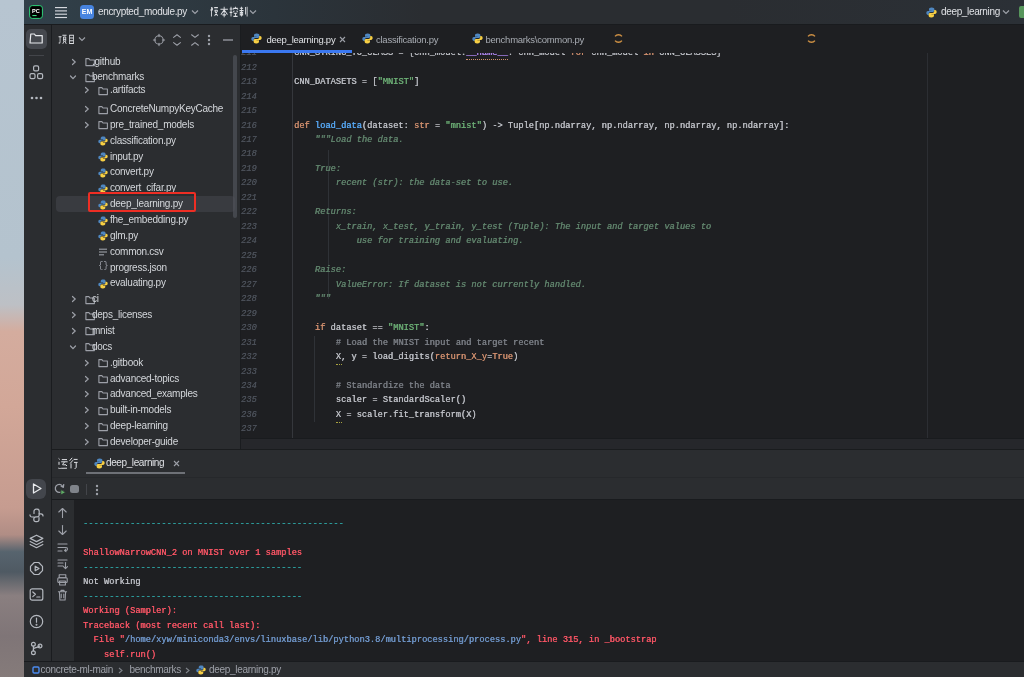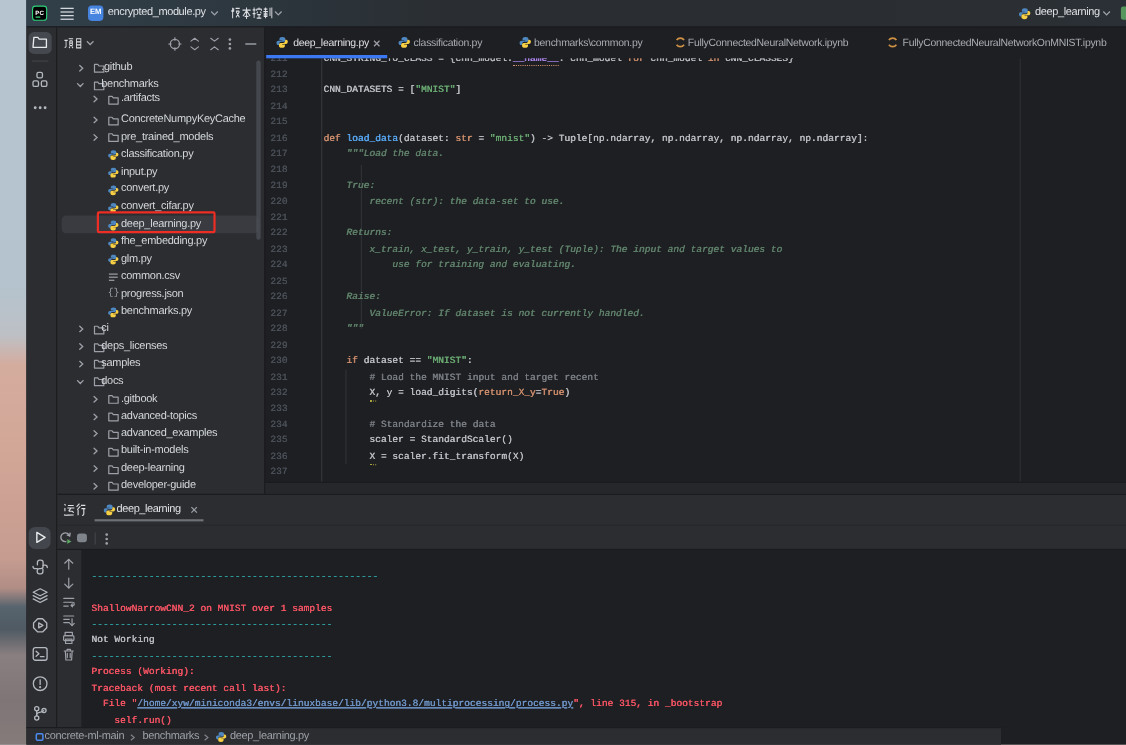--- a/index.html
+++ b/index.html
@@ -22,23 +22,23 @@
   #proj .row{position:absolute;left:0;width:186px;height:16px;}
   .lab{position:absolute;font-size:10px;letter-spacing:-0.25px;color:#d4d7db;line-height:16px;white-space:pre;top:0;}
   .l1c{left:20px;top:5px;} .l1i{left:33px;top:3.5px;} .l1t{left:40px;}
   .l2c{left:32.5px;top:5px;} .l2i{left:46px;top:3.5px;} .l2t{left:58px;}
   #editor{position:absolute;left:217px;top:25px;width:783px;height:424px;background:#1e1f22;overflow:hidden;}
   #tabs{position:absolute;left:0;top:0;width:783px;height:28px;background:#1e1f22;}
   .tabtxt{position:absolute;font-size:9.5px;letter-spacing:-0.25px;line-height:23px;top:3px;color:#a8acb3;white-space:pre;}
   .code{font-family:"Liberation Mono",monospace;font-size:8.7px;line-height:14.47px;white-space:pre;position:absolute;color:#bcbec4;margin:0;text-shadow:0.35px 0 0 currentColor;}
   .code .k{color:#cf8e6d;font-family:Liberation Mono, monospace;} .code .s{color:#6aab73;} .code .fn{color:#56a8f5;}
   .code .d{color:#5f826b;font-style:italic;} .code .c{color:#7a7e85;} .code .pp{color:#b189f5;}
-  .code .r{color:#f75464;} .code .tl{color:#2ea3a3;} .code .lnk{color:#6e95c8;text-decoration:underline;}
+  .code .r{color:#f75464;} .code .tl{color:#2ea3a3;} .code .lnk{color:#6e95c8;}
   #run{position:absolute;left:28px;top:449px;width:972px;height:212px;background:#2b2d30;}
-  #status{position:absolute;left:0;top:661px;width:886px;height:16px;background:#2b2d30;border-top:1px solid #191b1e;}
+  #status{position:absolute;left:0;top:661px;width:1000px;height:16px;background:#2b2d30;border-top:1px solid #191b1e;}
   #status .s{position:absolute;top:0;font-size:10px;letter-spacing:-0.3px;line-height:15px;color:#9da0a8;white-space:pre;}
   .ico{stroke:#b4b8bf;fill:none;stroke-width:1.2;stroke-linecap:round;stroke-linejoin:round;}
   .icg{stroke:#9da0a8;fill:none;stroke-width:1.1;stroke-linecap:round;stroke-linejoin:round;}
 </style>
 </head>
 <body>
 <svg width="0" height="0" style="position:absolute">
 <defs>
   <g id="py">
     <path fill="#4f87c0" d="M5.45,0.6 C3.9,0.6 3,1.3 3,2.5 v1.15 h2.55 v0.45 H1.95 C0.95,4.1 0.35,4.9 0.35,6 c0,1.1 0.6,1.9 1.6,1.9 h0.85 V6.7 c0-0.95 0.8-1.7 1.75-1.7 h2.4 c0.8,0 1.45-0.65 1.45-1.45 V2.5 c0-1.2-0.9-1.9-2.45-1.9 z"></path>
@@ -284,21 +284,21 @@
           <div class="lab l2t">common.csv</div>
         </div>
       <div class="row" style="top:234.5px">
           <div class="lab" style="left:46px;top:-1.5px;color:#9da0a8;font-family:'Liberation Mono',monospace;font-size:9px;">{}</div>
           <div class="lab l2t">progress.json</div>
         </div>
       <div class="row" style="top:250.4px">
           <svg class="l2i" width="10" height="10" viewBox="0 0 11 11">
             <use href="#py"></use>
           </svg>
-          <div class="lab l2t">benchmarks.py</div>
+          <div class="lab l2t">evaluating.py</div>
         </div>
       <div class="row" style="top:266.2px">
           <svg class="l1c" width="4" height="6" viewBox="0 0 4 6">
             <use href="#cvr"></use>
           </svg>
           <svg class="l1i" width="10" height="10" viewBox="0 0 10 10">
             <use href="#fold"></use>
           </svg>
           <div class="lab l1t">ci</div>
         </div>
@@ -311,21 +311,21 @@
           </svg>
           <div class="lab l1t">deps_licenses</div>
         </div>
       <div class="row" style="top:297.9px">
           <svg class="l1c" width="4" height="6" viewBox="0 0 4 6">
             <use href="#cvr"></use>
           </svg>
           <svg class="l1i" width="10" height="10" viewBox="0 0 10 10">
             <use href="#fold"></use>
           </svg>
-          <div class="lab l1t">samples</div>
+          <div class="lab l1t">mnist</div>
         </div>
       <div class="row" style="top:313.8px">
           <svg style="left:18px;top:6px" width="6" height="5" viewBox="0 0 6 5">
             <use href="#cvd"></use>
           </svg>
           <svg class="l1i" width="10" height="10" viewBox="0 0 10 10">
             <use href="#fold"></use>
           </svg>
           <div class="lab l1t">docs</div>
         </div>
@@ -384,21 +384,21 @@
           <div class="lab l2t">developer-guide</div>
         </div>
     </div>
 
     <div class="abs" style="left:35.5px;top:166.8px;width:104px;height:16.5px;border:2.5px solid #ee2e24;border-radius:2px;"></div>
 
     <div class="abs" style="left:181px;top:30px;width:4px;height:163px;background:#50535a;border-radius:2px;opacity:.7;"></div>
   </div>
 
   <div id="editor">
-    <pre class="code" style="left:0;top:21.2px;width:25px;text-align:center;color:#4b5059;">211
+    <pre class="code" style="left:0;top:21.2px;width:25px;text-align:left;color:#4b5059;font-style:italic;">211
 212
 213
 214
 215
 216
 217
 218
 219
 220
 221
@@ -468,25 +468,23 @@
           <use href="#py"></use>
         </svg>
       <div class="tabtxt" style="left:135px;">classification.py</div>
       <svg style="left:230.5px;top:8px" width="11" height="11" viewBox="0 0 11 11">
           <use href="#py"></use>
         </svg>
       <div class="tabtxt" style="left:244.5px;">benchmarks\common.py</div>
       <svg style="left:371.5px;top:7.5px" width="11" height="11" viewBox="0 0 11 11">
           <use href="#jy"></use>
         </svg>
-      <div class="tabtxt" style="left:384.3px;">FullyConnectedNeuralNetwork.ipynb</div>
       <svg style="left:565.2px;top:7.5px" width="11" height="11" viewBox="0 0 11 11">
           <use href="#jy"></use>
         </svg>
-      <div class="tabtxt" style="left:579.5px;">FullyConnectedNeuralNetworkOnMNIST.ipynb</div>
     </div>
     <div class="abs" style="left:0;top:412.5px;width:783px;height:12px;background:#26272b;border-top:1px solid #191b1e;"></div>
   </div>
 
   <div id="run">
     <div class="abs" style="left:0;top:0;width:972px;height:1px;background:#1a1c1e;"></div>
     <div class="abs" style="left:22px;top:51px;width:950px;height:161px;background:#1e1f22;"></div>
     <svg style="left:5px;top:8px;" width="21" height="13" viewBox="0 0 21 13" fill="none" stroke="#dfe1e5" stroke-width="1">
       <path d="M1.6,1.4 l1.1,1 M2,4.8 v3 M1.2,11 c1,0.6 2,0.5 3,0.3 l5.8,-0.1 M4.8,2.6 h5.2 M4.2,4.8 h6.4 M7.6,4.8 l-2.2,2.8 M5.6,7.8 h3.4 M8.8,7.8 l1.2,1.2"></path>
       <path d="M15.2,0.8 l-2.6,3 M16,3.2 l-2.8,3.2 M14,6.4 v5 M16.6,2.4 h4 M17,5.4 h3.6 M19.2,5.4 v4.8 c0,0.9 -0.7,1.3 -1.6,1.3"></path>
@@ -552,21 +550,21 @@
         <line x1="4.2" y1="5" x2="4.2" y2="8.8"></line>
         <line x1="6.8" y1="5" x2="6.8" y2="8.8"></line>
       </svg>
 
     <pre class="code" style="left:31px;top:68.3px;"><span class="tl">--------------------------------------------------</span>
 
 <span class="r">ShallowNarrowCNN_2 on MNIST over 1 samples</span>
 <span class="tl">------------------------------------------</span>
 Not Working
 <span class="tl">------------------------------------------</span>
-<span class="r">Process (Working):</span>
+<span class="r">Working (Sampler):</span>
 <span class="r">Traceback (most recent call last):</span>
 <span class="r">  File "</span><span class="lnk">/home/xyw/miniconda3/envs/linuxbase/lib/python3.8/multiprocessing/process.py</span><span class="r">", line 315, in _bootstrap</span>
 <span class="r">    self.run()</span></pre>
   </div>
 
   <div id="status">
     <svg style="left:8px;top:4px" width="8" height="8" viewBox="0 0 8 8">
         <rect x="1" y="1" width="6" height="6" rx="1.2" fill="none" stroke="#4b8bf0" stroke-width="1.4"></rect>
       </svg>
     <div class="s" style="left:16.5px;">concrete-ml-main</div>

